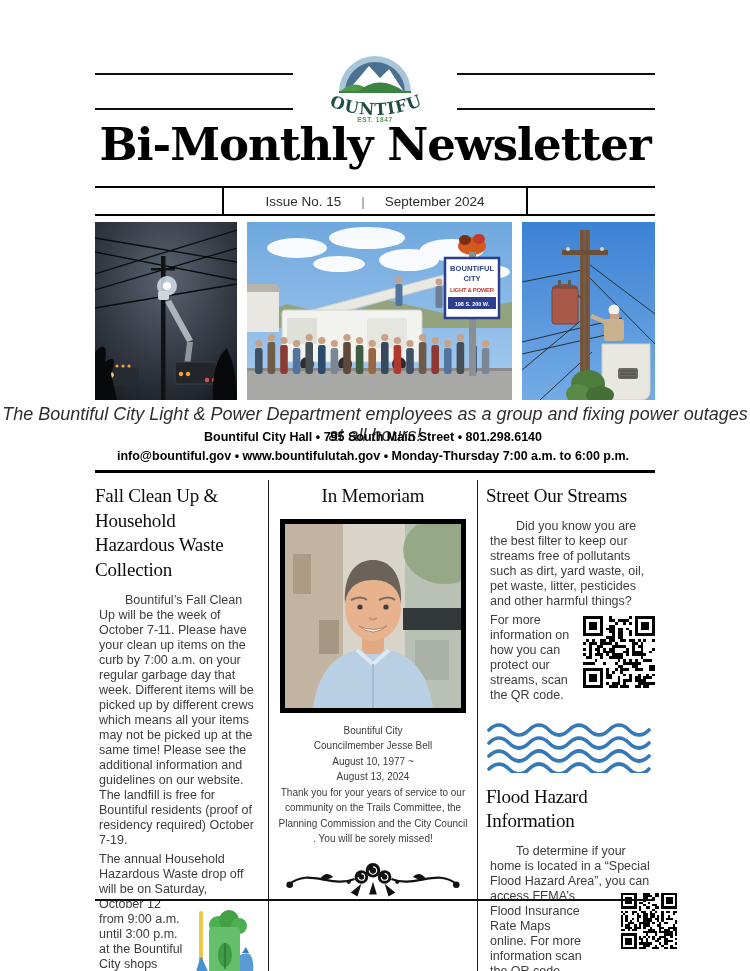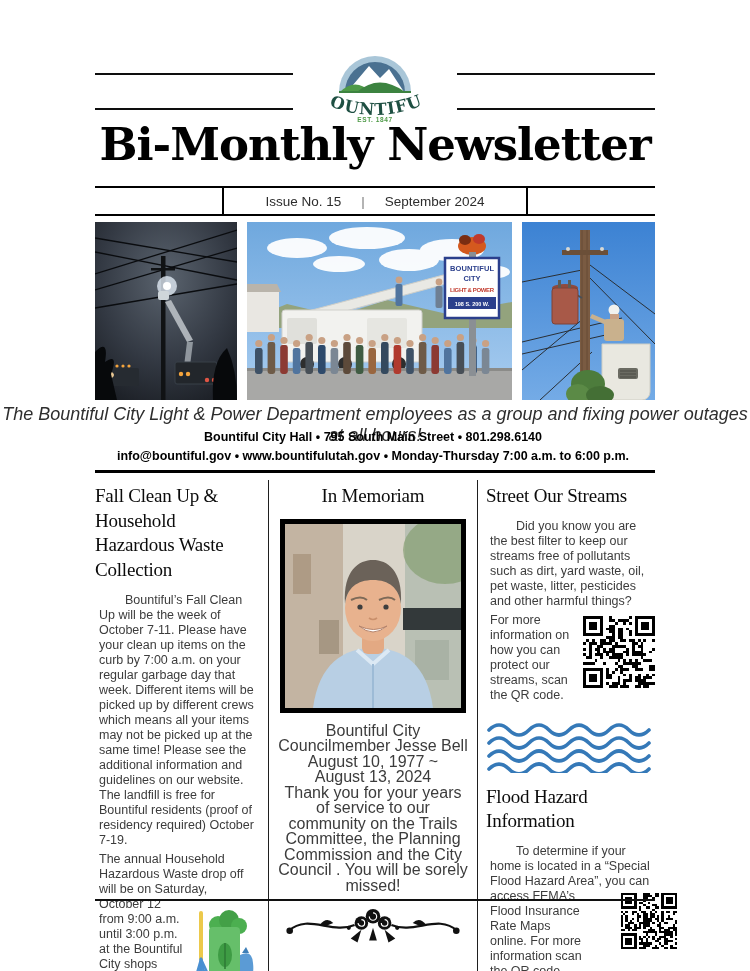--- a/index.html
+++ b/index.html
@@ -30,21 +30,21 @@
         padding:2px 9px 14px;box-sizing:border-box;min-height:398px;}
   .col3{width:177px;padding:2px 0 0 8px;box-sizing:border-box;}
   .col-h{font-family:"Liberation Serif",serif;font-weight:400;font-size:19px;
          letter-spacing:-0.2px;line-height:1.3;color:#0b0b0b;margin:2px 0 10px;}
   .col-h.center{text-align:center;}
   .body-p{font-size:12.5px;line-height:15px;color:#3c3c3c;margin:4px;}
   .indent{text-indent:26px;}
   .cleanup-float{float:right;width:64px;height:92px;margin:2px 0 0 4px;}
   .photo-frame{width:186px;margin:4px auto 10px;border:5px solid #000;box-sizing:border-box;
                background:#d8d3c9;}
-  .tribute{font-size:16px;line-height:15.5px;color:#3c3c3c;text-align:center;
+  .tribute{font-size:10px;line-height:15.5px;color:#3c3c3c;text-align:center;
            white-space:pre-line;margin:8px 0 0;}
   .flourish{display:block;margin:10px auto 0;}
   .qr-box{float:right;width:72px;height:74px;margin:2px 0 2px 7px;}
   .qr-box.small{width:56px;height:60px;margin:2px 0 2px 6px;}
   .clearfix::after{content:"";display:block;clear:both;}
   .waves{display:block;margin:14px auto 12px;}
   .bottom-rule{position:absolute;top:899px;left:95px;width:560px;height:2px;background:#101010;}
 </style>
 </head>
 <body>

